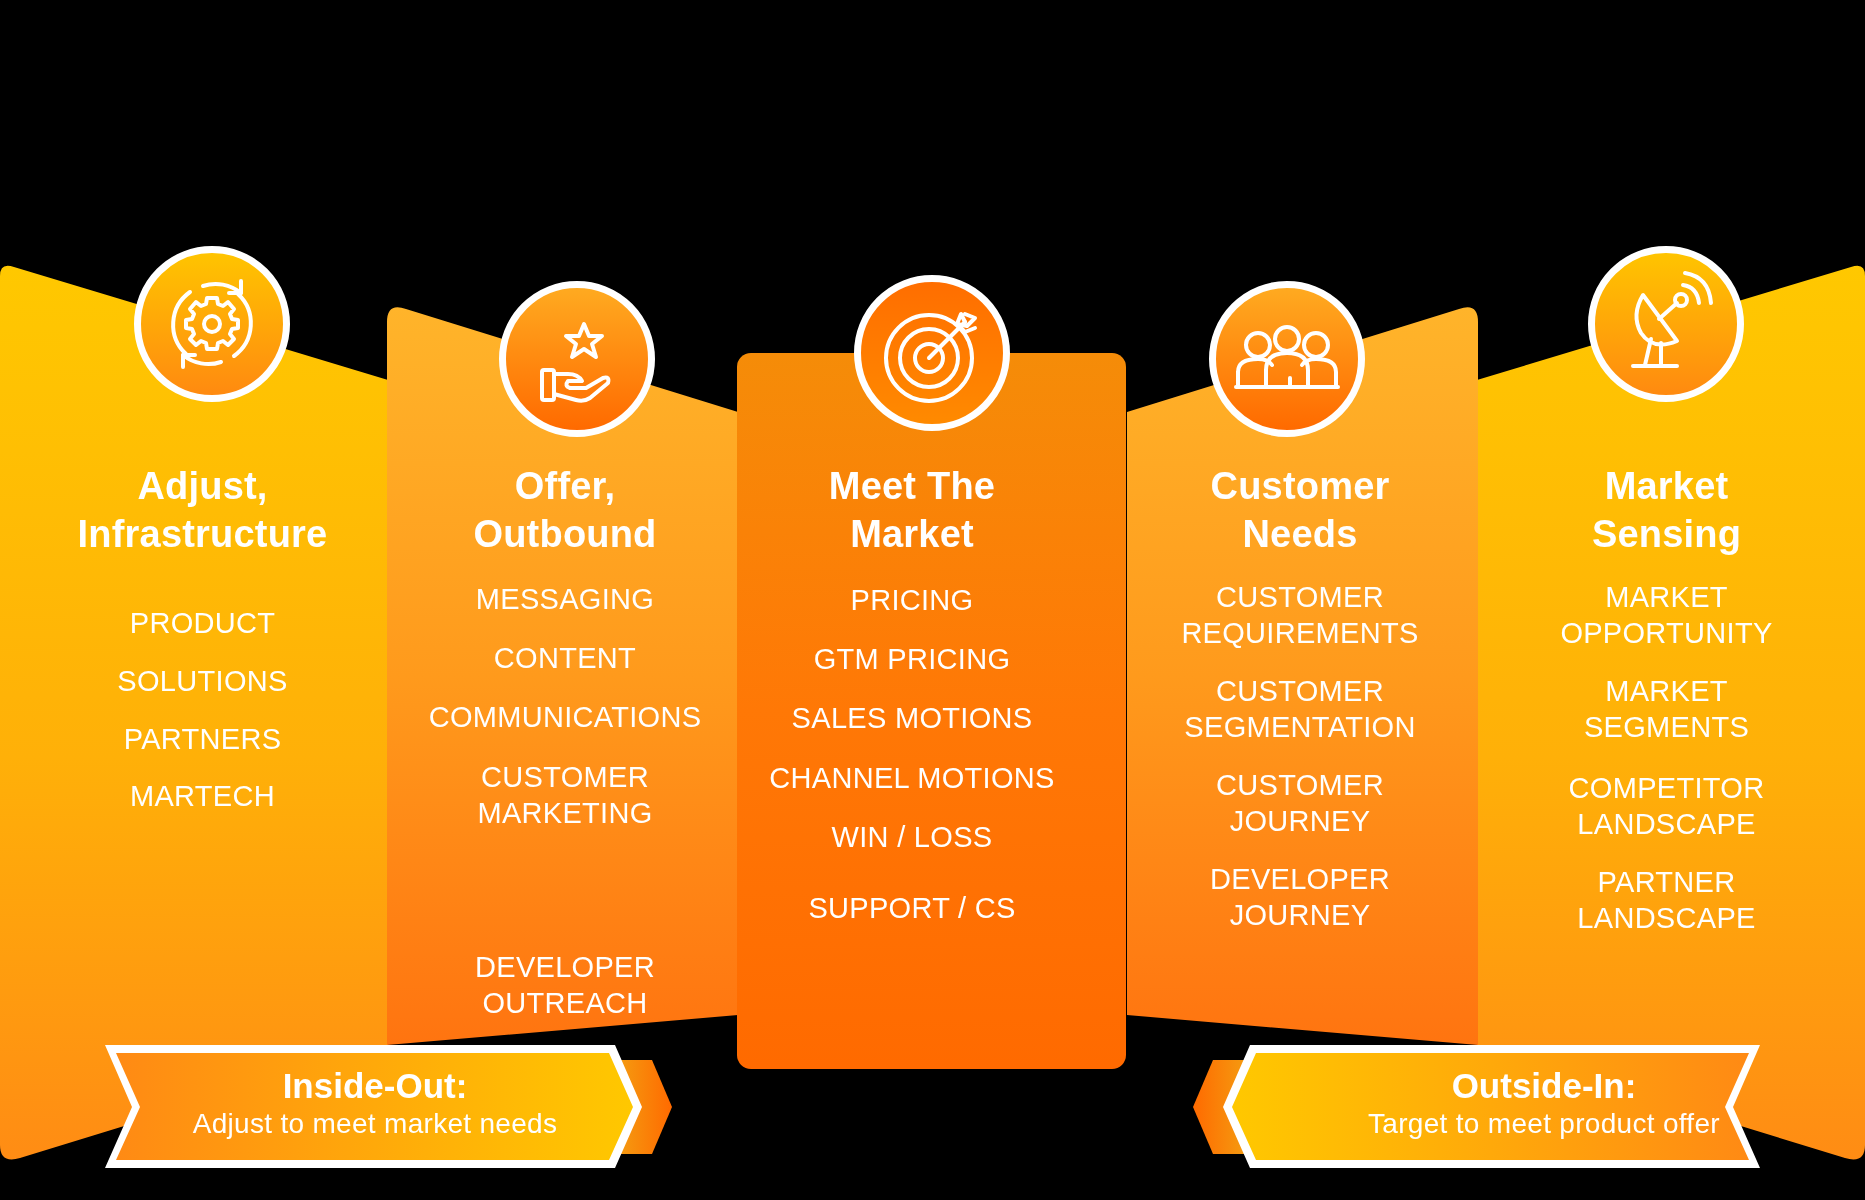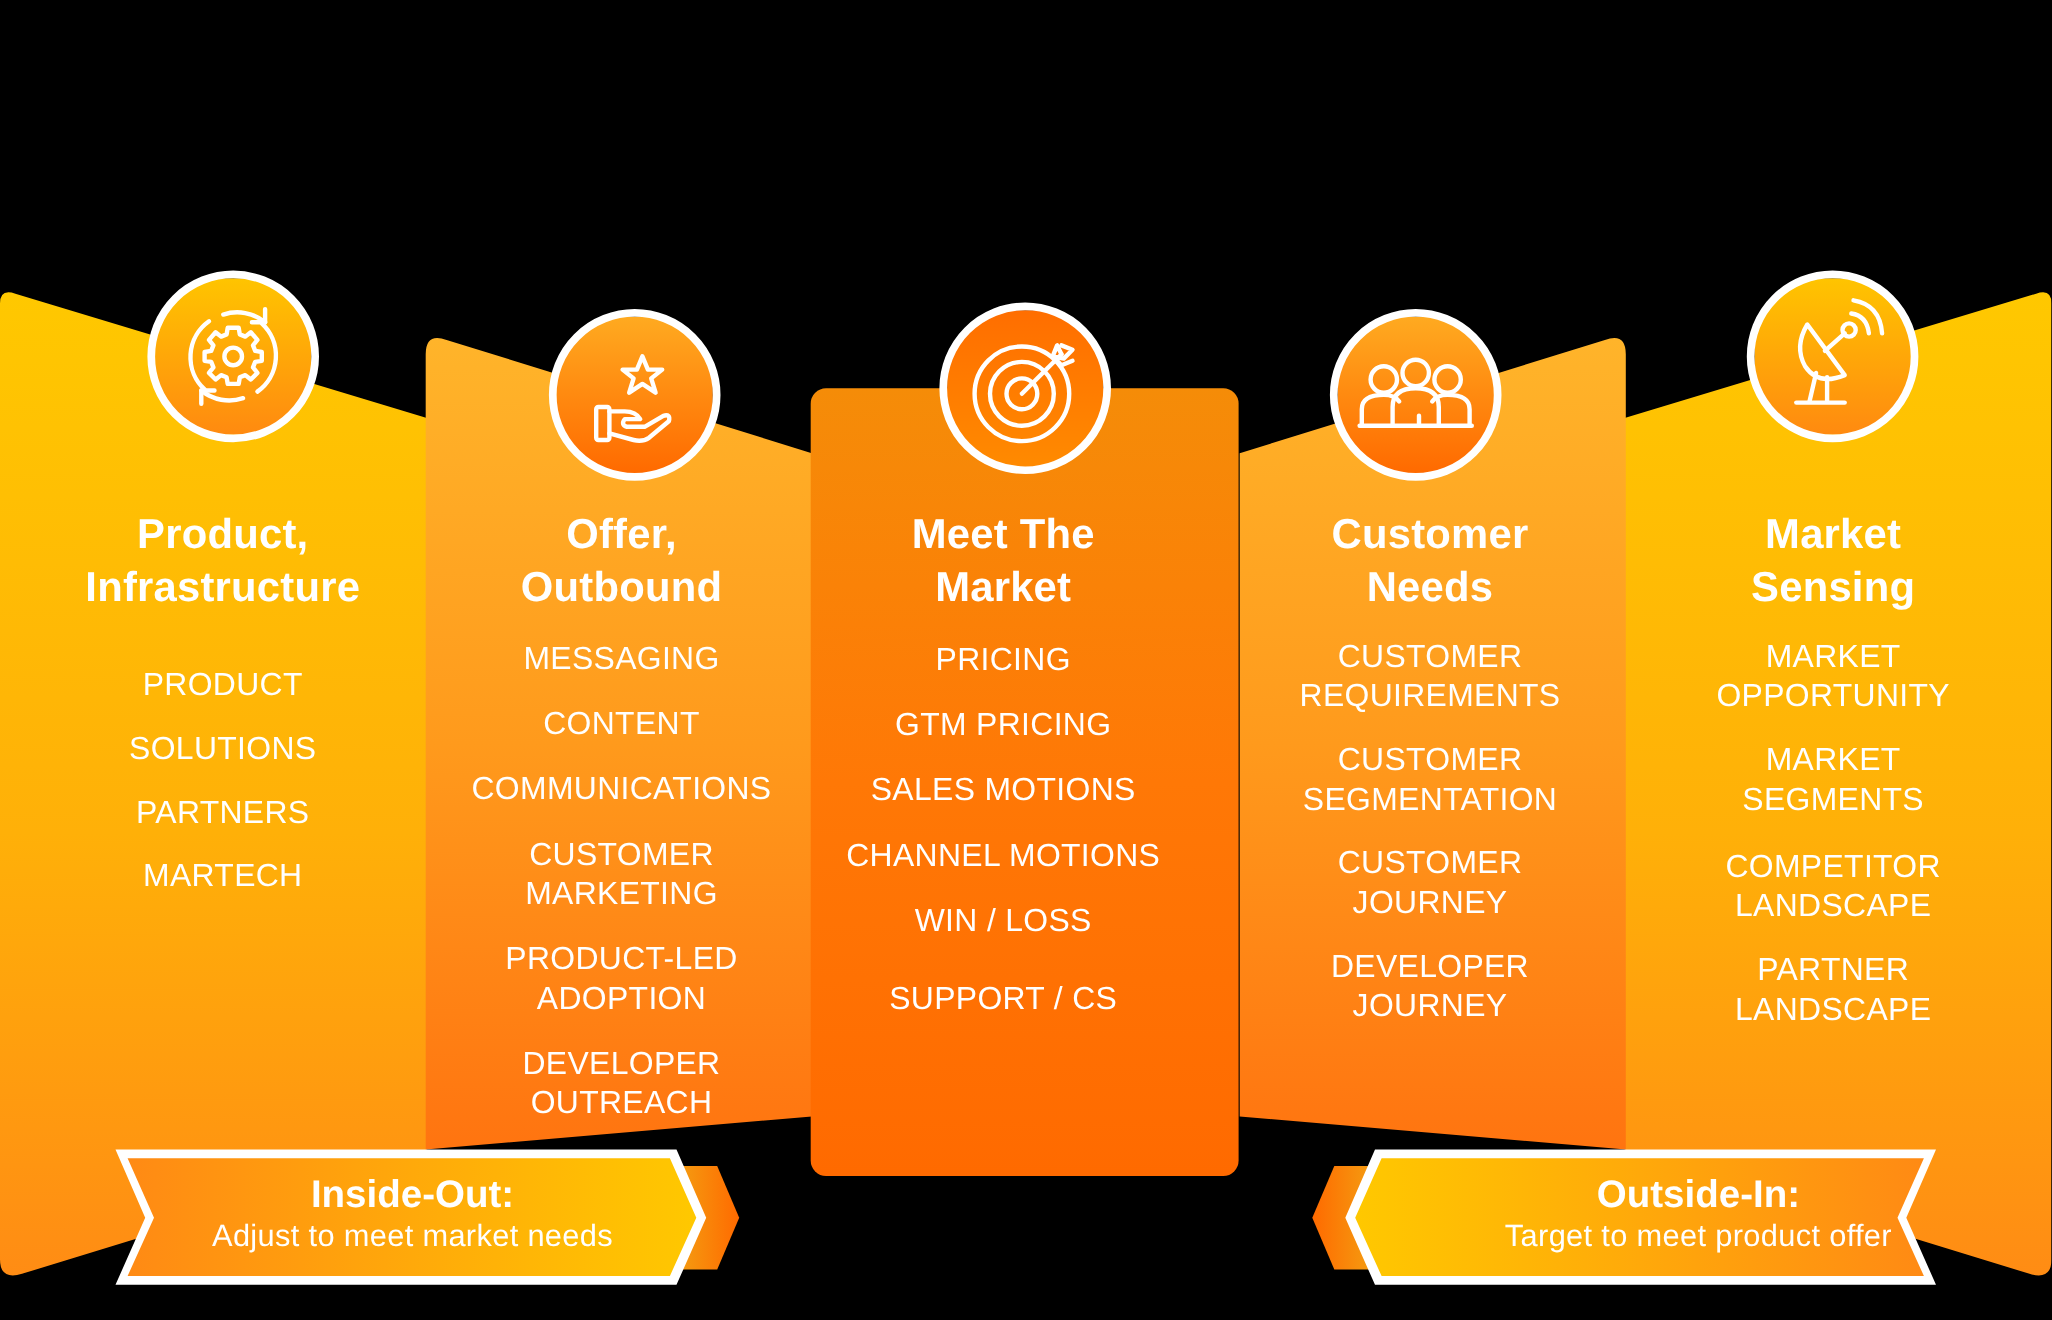--- a/index.html
+++ b/index.html
@@ -149,41 +149,39 @@
         <path d="M88,32 Q102,34 104,50"></path>
         <path d="M90,20 Q114,24 116,50"></path>
         <path d="M56,86 L50,112 M66,90 L66,112"></path>
         <path d="M38,113 L82,113"></path>
       </g>
     </svg>
   </div>
 
   <div class="col" style="left:40px; width:325px; top:0; height:1200px;">
     <div class="col-title" style="top:462px;">
-      <div>Product,</div>
+      <div>Adjust,</div>
       <div>Infrastructure</div>
     </div>
     <div class="item" style="top:605px;">PRODUCT</div>
     <div class="item" style="top:663px;">SOLUTIONS</div>
     <div class="item" style="top:721px;">PARTNERS</div>
     <div class="item" style="top:778px;">MARTECH</div>
   </div>
 
   <div class="col" style="left:400px; width:330px; top:0; height:1200px;">
     <div class="col-title" style="top:462px;">
       <div>Offer,</div>
       <div>Outbound</div>
     </div>
     <div class="item" style="top:581px;">MESSAGING</div>
     <div class="item" style="top:640px;">CONTENT</div>
     <div class="item" style="top:699px;">COMMUNICATIONS</div>
     <div class="item" style="top:759px;">CUSTOMER
 MARKETING</div>
-    <div class="item" style="top:854px;">PRODUCT-LED
-ADOPTION</div>
     <div class="item" style="top:949px;">DEVELOPER
 OUTREACH</div>
   </div>
 
   <div class="col" style="left:737px; width:350px; top:0; height:1200px;">
     <div class="col-title" style="top:462px;">
       <div>Meet The</div>
       <div>Market</div>
     </div>
     <div class="item" style="top:582px;">PRICING</div>

